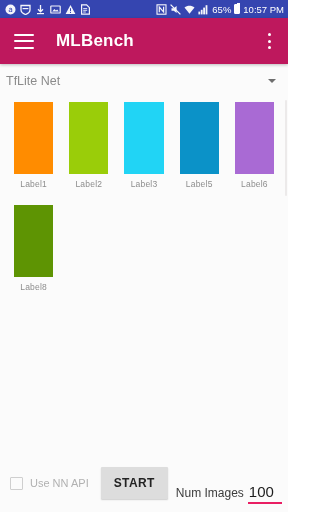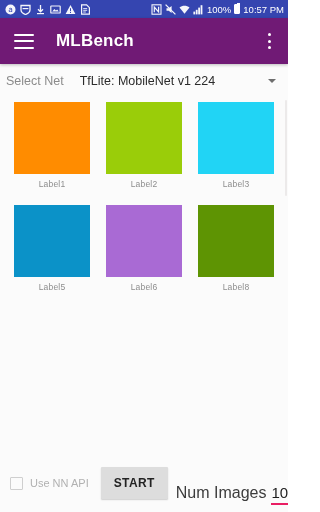--- a/index.html
+++ b/index.html
@@ -144,21 +144,21 @@
 
   
   .grid-wrap {
     flex: 1 1 auto;
     position: relative;
     overflow: hidden;
     background: #fbfbfb;
   }
   .grid {
     display: grid;
-    grid-template-columns: repeat(3, 1fr);
+    grid-template-columns: repeat(5, 1fr);
     column-gap: 6px;
     row-gap: 14px;
     padding: 4px 14px 0 14px;
     gap: 16px;
   }
   .cell { display: flex; flex-direction: column; align-items: center; cursor: pointer; }
   .swatch {
     width: 100%;
     height: 72px;
     display: block;
@@ -220,21 +220,21 @@
     box-shadow: 0 1px 1.5px rgba(0,0,0,.18);
   }
   .num-images {
     margin-left: 8px;
     display: flex;
     align-items: baseline;
     gap: 4px;
     flex: 1 1 auto;
   }
   .num-label {
-    font-size: 16px;
+    font-size: 12px;
     color: #3c3c3c;
     white-space: nowrap;
     margin-top: 23px;
   }
   .num-field {
     font-size: 15px;
     color: #1d1d1d;
     border-bottom: 2px solid #22c55e;
     padding: 0 1px 2px 1px;
     min-width: 34px;
@@ -305,44 +305,43 @@
           </svg>
       </span>
       <span class="sicon">
         <svg viewBox="0 0 11 11">
             <rect x="0.4" y="7.6" width="1.8" height="2.8" fill="#fff"></rect>
             <rect x="2.8" y="5.8" width="1.8" height="4.6" fill="#fff"></rect>
             <rect x="5.2" y="3.6" width="1.8" height="6.8" fill="#fff"></rect>
             <rect x="7.6" y="1.2" width="1.8" height="9.2" fill="#fff"></rect>
           </svg>
       </span>
-      <span class="status-text">100%</span>
+      <span class="status-text">65%</span>
       <span class="batt"></span>
       <span class="status-text">10:57 PM</span>
     </div>
   </div>
 
-  <div class="app-bar" style="background: #701a75;">
+  <div class="app-bar" style="background: #be185d;">
     <div class="hamburger">
       <span></span>
         <span></span>
         <span></span>
     </div>
     <div class="app-title">MLBench</div>
     <div class="overflow">
       <i></i>
         <i></i>
         <i></i>
     </div>
   </div>
 
   <div class="select-row">
-    <span class="select-label">Select Net</span>
+    <span class="select-label">TfLite Net</span>
     <div class="spinner">
-      <span class="spinner-value">TfLite: MobileNet v1 224</span>
       <span class="caret"></span>
     </div>
   </div>
 
   <div class="grid-wrap">
     <div class="grid">
       <div class="cell">
         <span class="swatch" style="background: rgb(255, 140, 0);"></span>
         <span class="cell-label">Label1</span>
       </div>

